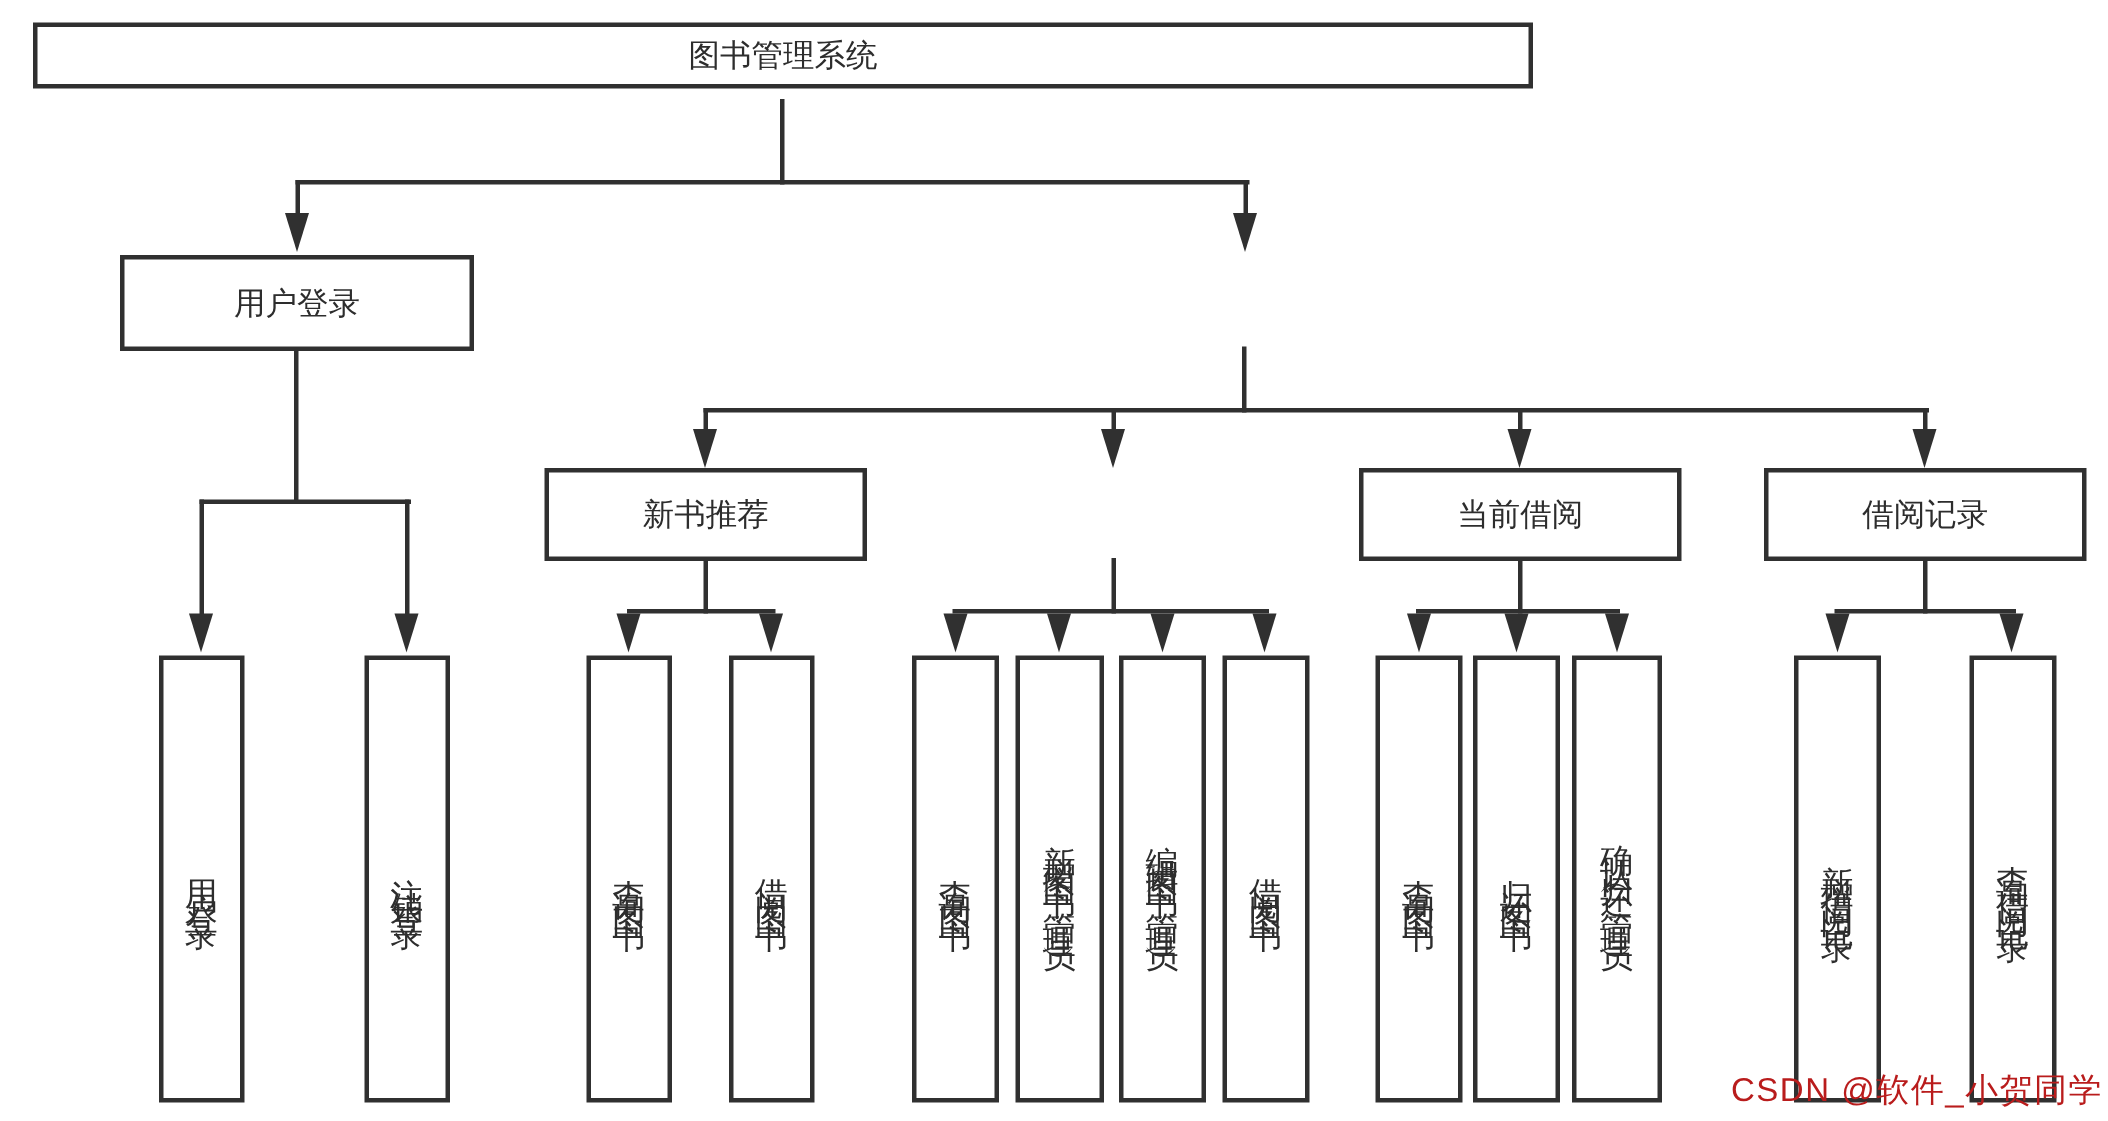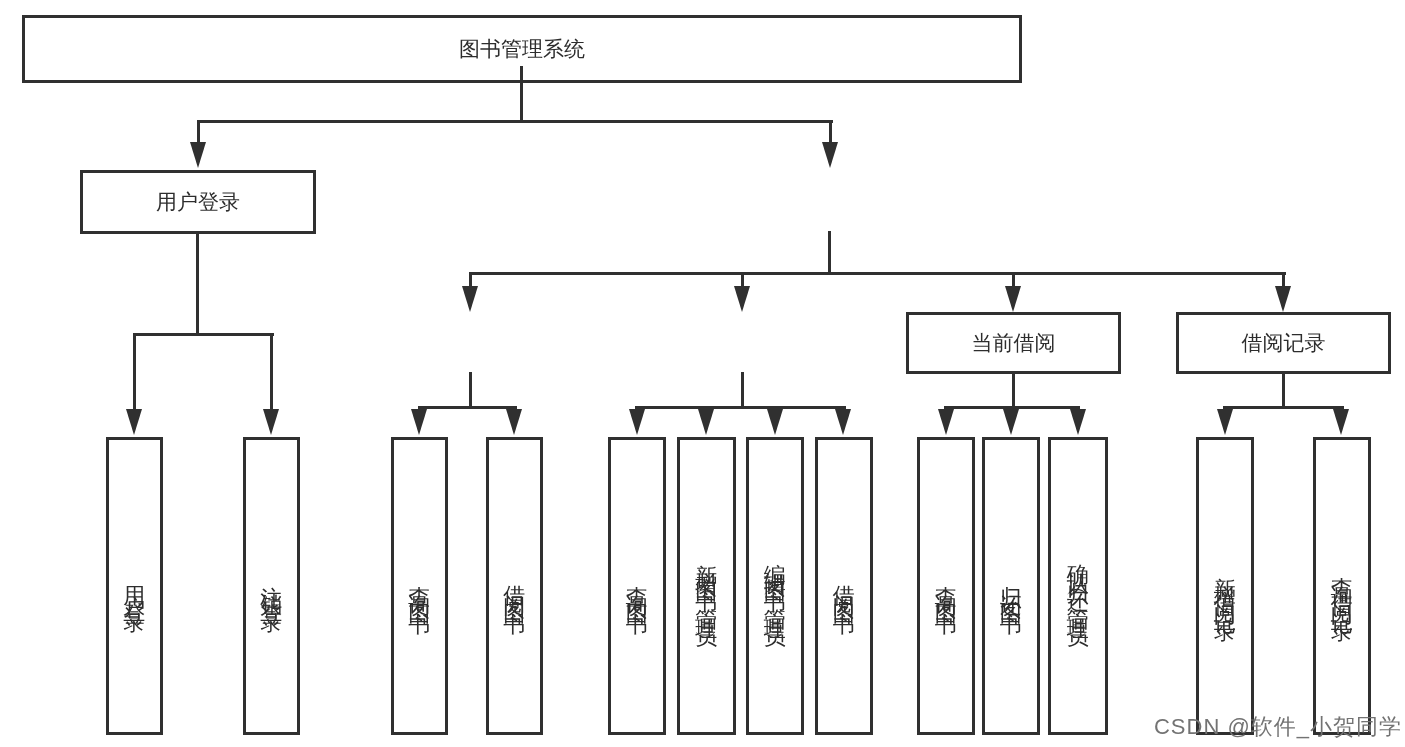--- a/index.html
+++ b/index.html
@@ -20,29 +20,29 @@
     letter-spacing:9px; line-height:1.15; white-space:nowrap; color:#2d2d2d;
   }
   .line { position:absolute; background:#303030; }
   .ahead {
     position:absolute; width:0; height:0;
     border-left:8px solid transparent; border-right:8px solid transparent;
     border-top:26px solid #303030;
   }
   .watermark {
     position:absolute; top:712px; right:3px;
-    font-size:22px; color:#737373; letter-spacing:1px;
+    font-size:22px; color:#b91c1c; letter-spacing:1px;
   }
 </style>
 </head>
 <body>
 
 <div class="canvas">
 
-  <div class="box hbox" style="left:22px; top:15px; width:1000px; height:68px;">
+  <div class="box hbox" style="left:22px; top:15px; width:1000px; height:44px;">
     <span>图书管理系统</span>
   </div>
 
   <div class="line" style="left:520px; top:66px; width:3px; height:57px;"></div>
   <div class="line" style="left:197px; top:120px; width:636px; height:3px;"></div>
   <div class="line" style="left:197px; top:120px; width:3px; height:26px;"></div>
   <div class="ahead" style="left:190px; top:142px;"></div>
   <div class="line" style="left:829px; top:120px; width:3px; height:26px;"></div>
   <div class="ahead" style="left:822px; top:142px;"></div>
 
@@ -61,20 +61,23 @@
   <div class="line" style="left:469px; top:272px; width:817px; height:3px;"></div>
   <div class="line" style="left:469px; top:272px; width:3px; height:18px;"></div>
   <div class="ahead" style="left:462px; top:286px;"></div>
   <div class="line" style="left:741px; top:272px; width:3px; height:18px;"></div>
   <div class="ahead" style="left:734px; top:286px;"></div>
   <div class="line" style="left:1012px; top:272px; width:3px; height:18px;"></div>
   <div class="ahead" style="left:1005px; top:286px;"></div>
   <div class="line" style="left:1282px; top:272px; width:3px; height:18px;"></div>
   <div class="ahead" style="left:1275px; top:286px;"></div>
 
+  <div class="box hbox" style="left:363px; top:312px; width:215px; height:62px;">
+    <span>新书推荐</span>
+  </div>
   <div class="box hbox" style="left:906px; top:312px; width:215px; height:62px;">
     <span>当前借阅</span>
   </div>
   <div class="box hbox" style="left:1176px; top:312px; width:215px; height:62px;">
     <span>借阅记录</span>
   </div>
 
   <div class="line" style="left:469px; top:372px; width:3px; height:37px;"></div>
   <div class="line" style="left:418px; top:406px; width:99px; height:3px;"></div>
   <div class="ahead" style="left:411px; top:409px;"></div>

